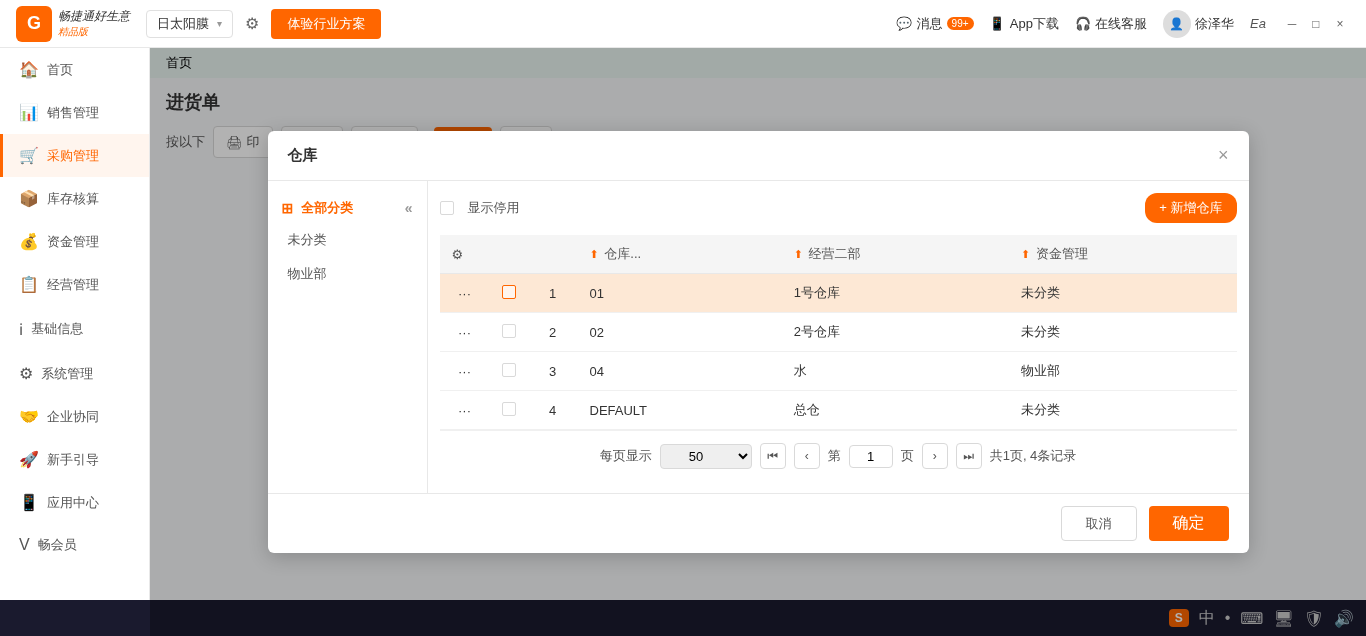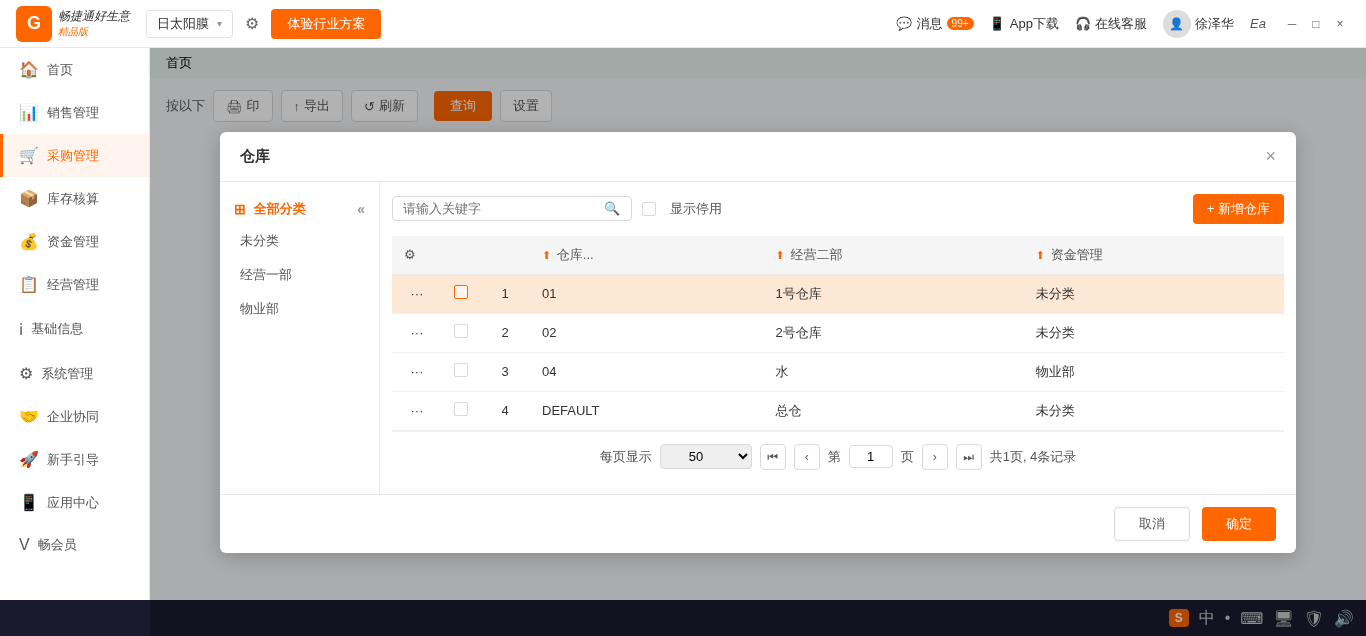--- a/index.html
+++ b/index.html
@@ -73,21 +73,21 @@
     .btn-orange { background: #f60; color: #fff; border: none; border-radius: 4px; padding: 6px 16px; cursor: pointer; font-size: 13px; }
     .btn-white { background: #fff; color: #555; border: 1px solid #d9d9d9; border-radius: 4px; padding: 6px 12px; cursor: pointer; font-size: 13px; display: flex; align-items: center; gap: 4px; }
 
     
     .modal-overlay {
       position: absolute; top: 0; left: 0; right: 0; bottom: 0;
       background: rgba(0,0,0,0.3); z-index: 100;
       display: flex; align-items: center; justify-content: center;
     }
     .modal {
-      background: #fff; border-radius: 6px; width: 1076px;
+      background: #fff; border-radius: 6px; width: 981px;
       box-shadow: 0 4px 20px rgba(0,0,0,0.2);
       display: flex; flex-direction: column;
       max-height: 540px;
     }
     .modal-header {
       display: flex; align-items: center; justify-content: space-between;
       padding: 14px 20px; border-bottom: 1px solid #e8e8e8;
     }
     .modal-title { font-size: 15px; font-weight: bold; color: #333; }
     .modal-close { cursor: pointer; color: #999; font-size: 18px; }
@@ -113,21 +113,21 @@
     .search-bar { display: flex; align-items: center; gap: 10px; margin-bottom: 12px; }
     .search-input-wrap {
       border: 1px solid #d9d9d9; border-radius: 4px;
       display: flex; align-items: center; padding: 4px 10px;
       background: #fff; width: 240px;
     }
     .search-input-wrap input { border: none; outline: none; font-size: 13px; color: #333; width: 100%; background: transparent; }
     .search-icon { color: #ccc; }
     .show-disabled { display: flex; align-items: center; gap: 14px; font-size: 13px; color: #555; }
     .checkbox { width: 14px; height: 14px; border: 1px solid #d9d9d9; background: #fff; border-radius: 2px; display: inline-block; }
-    .add-btn { margin-left: auto; background: #f60; color: #fff; border: none; border-radius: 4px; padding: 6px 14px; cursor: pointer; font-size: 13px; }
+    .add-btn { margin-left: auto; background: #f60; color: #fff; border: none; border-radius: 12px; padding: 6px 14px; cursor: pointer; font-size: 13px; }
 
     
     .data-table { width: 100%; border-collapse: collapse; font-size: 13px; }
     .data-table thead tr { background: #f5f5f5; }
     .data-table th { padding: 10px 12px; text-align: left; color: #555; font-weight: normal; border-bottom: 1px solid #e8e8e8; white-space: nowrap; }
     .data-table td { padding: 10px 12px; color: #333; border-bottom: 1px solid #f0f0f0; white-space: nowrap; }
     .data-table tr.selected { background: #fde8d5; }
     .col-num { width: 50px; text-align: center; }
     .col-check { width: 36px; text-align: center; }
     .col-gear { width: 50px; text-align: center; }
@@ -140,21 +140,21 @@
       border-top: 1px solid #f0f0f0; margin-top: auto;
     }
     .page-select { border: 1px solid #d9d9d9; border-radius: 4px; padding: 3px 24px; font-size: 13px; cursor: pointer; }
     .page-input { width: 44px; border: 1px solid #d9d9d9; border-radius: 4px; padding: 3px 6px; text-align: center; font-size: 13px; }
     .page-btn { width: 26px; height: 26px; border: 1px solid #d9d9d9; border-radius: 4px; background: #fff; cursor: pointer; display: flex; align-items: center; justify-content: center; font-size: 12px; color: #555; }
     .page-btn:disabled { color: #ccc; cursor: default; }
 
     
     .modal-footer { display: flex; justify-content: flex-end; gap: 12px; padding: 12px 20px; border-top: 1px solid #e8e8e8; }
     .btn-cancel { background: #fff; color: #555; border: 1px solid #d9d9d9; border-radius: 4px; padding: 7px 24px; cursor: pointer; font-size: 13px; }
-    .btn-confirm { background: #f60; color: #fff; border: none; border-radius: 4px; padding: 7px 24px; cursor: pointer; font-size: 13px; }
+    .btn-confirm { background: #f60; color: #fff; border: none; border-radius: 4px; padding: 7px 24px; cursor: pointer; font-size: 16px; }
 
     
     .bottom-bar { position: absolute; bottom: 0; left: 0; right: 0; height: 36px; background: #1a1a2e; display: flex; align-items: center; justify-content: flex-end; padding: 0 12px; gap: 10px; }
     .bottom-icon { color: #ccc; font-size: 16px; cursor: pointer; }
     .s-logo { background: #f60; color: #fff; border-radius: 4px; padding: 2px 6px; font-size: 12px; font-weight: bold; }
 
     
     .window-controls { display: flex; gap: 4px; }
     .win-btn { width: 20px; height: 20px; border: none; cursor: pointer; border-radius: 2px; font-size: 12px; display: flex; align-items: center; justify-content: center; color: #666; background: transparent; }
 
@@ -256,20 +256,21 @@
       <span class="sidebar-icon">V</span>
       <span>畅会员</span>
     </div>
   </div>
 
   <div class="main-content">
     <div class="breadcrumb-bar">
       <span>首页</span>
     </div>
     <div class="page-area">
+      <div class="page-title">进货单</div>
       <div class="toolbar">
         <span style="color:#555;">按以下</span>
         <button class="btn-white">
           <span>🖨</span>
           <span>印</span>
         </button>
         <button class="btn-white">
           <span>↑</span>
           <span>导出</span>
         </button>
@@ -297,34 +298,27 @@
               <div style="display:flex;align-items:center;gap:4px;">
                 <span class="grid-icon">⊞</span>
                 <span>全部分类</span>
               </div>
               <span class="collapse-btn">«</span>
             </div>
             <div class="category-item">
               <span>未分类</span>
             </div>
             <div class="category-item">
-              <span>经营一部</span>
-            </div>
-            <div class="category-item">
               <span>物业部</span>
             </div>
           </div>
 
           <div class="content-panel">
 
             <div class="search-bar">
-              <div class="search-input-wrap">
-                <input type="text" placeholder="请输入关键字" style="">
-                <span class="search-icon">🔍</span>
-              </div>
               <div class="show-disabled">
                 <span class="checkbox"></span>
                 <span>显示停用</span>
               </div>
               <button class="add-btn">+ 新增仓库</button>
             </div>
 
             <div style="overflow-y:auto; flex:1;">
               <table class="data-table">
                 <thead>

